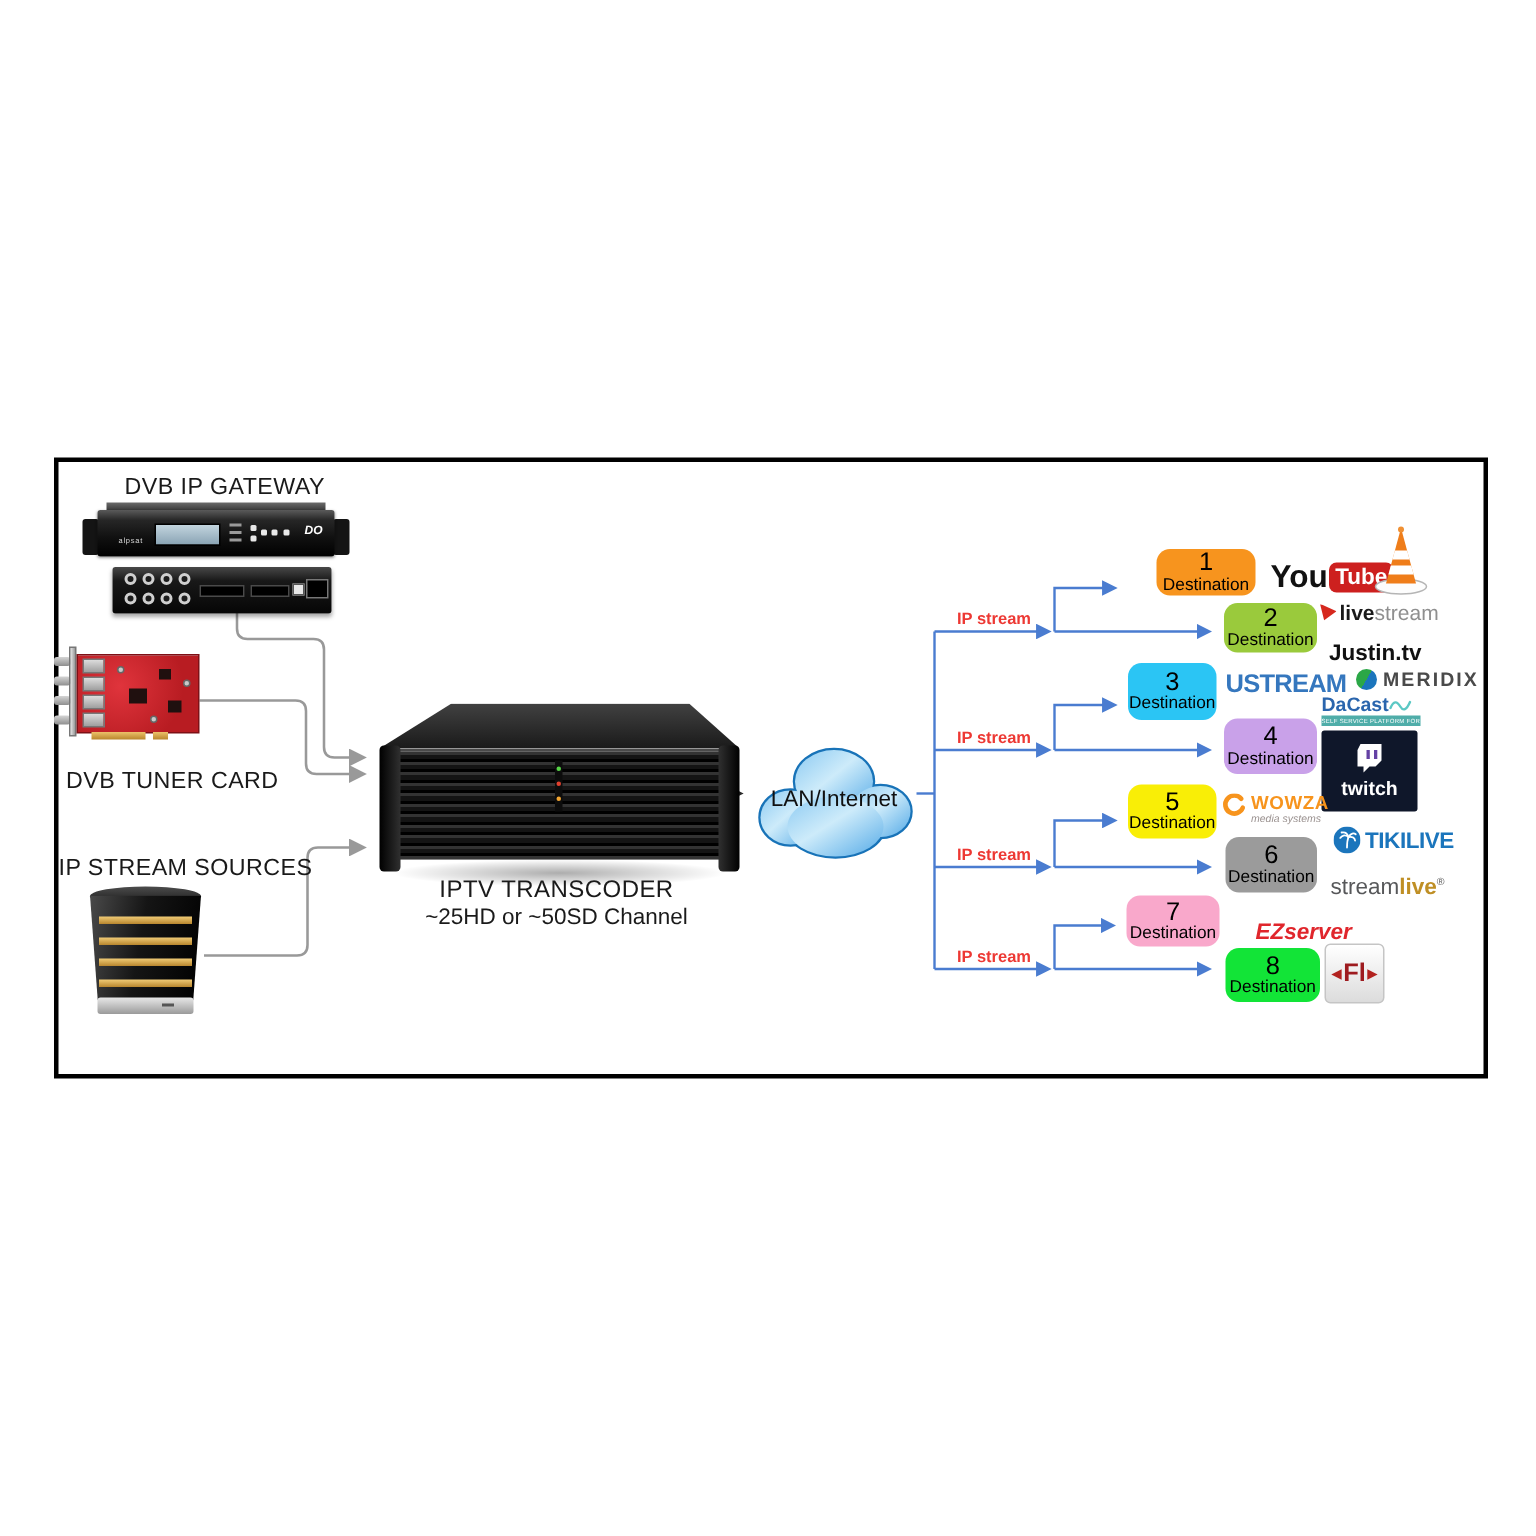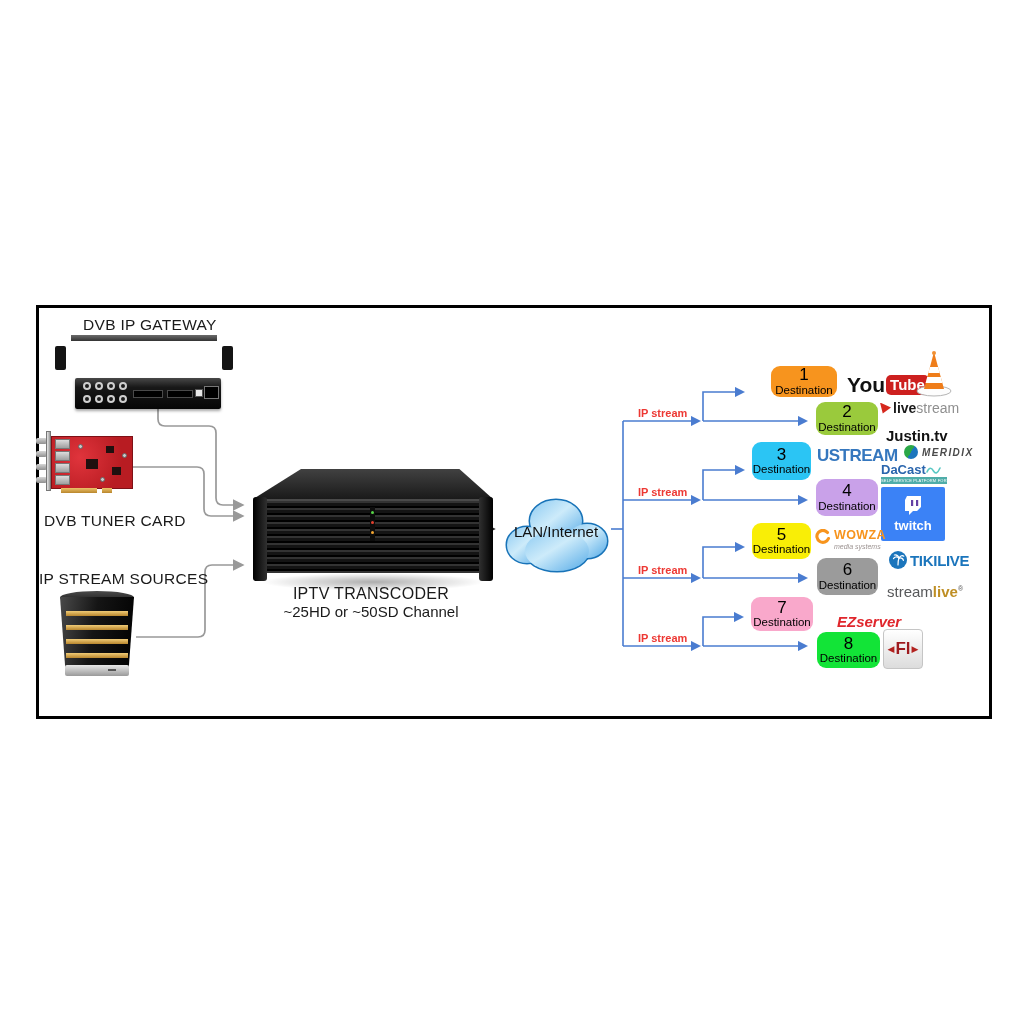--- a/index.html
+++ b/index.html
@@ -91,26 +91,26 @@
   #yt .p2{font-size:15px;font-weight:bold;color:#fff;background:#cd201f;border-radius:5px;padding:1px 4px 2px;margin-left:1px;}
   #vlc{left:915px;top:349px;}
   #lstream{left:880px;top:400px;display:flex;align-items:center;}
   #lstream .mark{width:11px;height:11px;background:#d6281e;clip-path:polygon(0 0,100% 45%,25% 100%);margin-right:2px;}
   #lstream .p1{font-size:14px;font-weight:bold;color:#1a1a1a;}
   #lstream .p2{font-size:14px;color:#8f8f8f;}
   #justin{left:886px;top:427px;font-size:15px;font-weight:bold;color:#111;}
   #ustream{left:817px;top:446px;font-size:17px;font-weight:bold;color:#3577be;letter-spacing:-.5px;}
   #meridix{left:904px;top:445px;display:flex;align-items:center;}
   #meridix .icon{width:14px;height:14px;border-radius:50%;background:conic-gradient(from 210deg,#2ba747 0 50%,#1b75bc 50% 100%);margin-right:4px;}
-  #meridix .txt{font-size:10px;font-weight:bold;color:#4a4a4a;letter-spacing:1.4px;font-style:italic;}
+  #meridix .txt{font-size:13px;font-weight:bold;color:#4a4a4a;letter-spacing:1.4px;}
   #dacast{left:881px;top:462px;width:66px;}
   #dacast .row{display:flex;align-items:center;}
   #dacast .txt{font-size:13px;font-weight:bold;color:#2a65ad;}
   #dacast .bar{width:66px;height:7px;background:#4fada9;color:#fff;font-size:4px;line-height:7px;text-align:center;overflow:hidden;letter-spacing:.2px;}
-  #twitch{left:881px;top:487px;width:64px;height:54px;background:#3b82f6;border-radius:2px;
+  #twitch{left:881px;top:487px;width:64px;height:54px;background:#0f172a;border-radius:2px;
      display:flex;flex-direction:column;align-items:center;justify-content:center;}
   #twitch .word{color:#fff;font-weight:bold;font-size:13px;margin-top:1px;}
   #wowza{left:814px;top:529px;display:flex;align-items:flex-start;}
   #wowza .col{display:flex;flex-direction:column;margin-left:3px;}
   #wowza .txt{font-size:12.5px;font-weight:bold;color:#f7941d;letter-spacing:.4px;line-height:1;}
   #wowza .sub{font-size:7px;font-style:italic;color:#9b9290;margin-top:1px;}
   #tiki{left:889px;top:551px;display:flex;align-items:center;}
   #tiki .txt{font-size:15px;font-weight:bold;color:#1b75bc;margin-left:3px;letter-spacing:-.3px;}
   #sspot{left:887px;top:583px;font-size:15px;}
   #sspot .p1{color:#57585a;}
@@ -169,20 +169,33 @@
   </svg>
 
   <div class="abs sec-label" style="left:83px;top:316px;">DVB IP GATEWAY</div>
   <div class="abs sec-label" style="left:44px;top:512px;">DVB TUNER CARD</div>
   <div class="abs sec-label" style="left:39px;top:570px;">IP STREAM SOURCES</div>
 
   <div id="gw-front" class="abs">
     <div class="lid"></div>
     <div class="ear l"></div>
     <div class="ear r"></div>
+    <div class="body">
+      <div class="brand">alpsat</div>
+      <div class="lcd" style="left:38px;top:9px;position:absolute;"></div>
+      <div class="dash" style="left:88px;top:9px;"></div>
+      <div class="dash" style="left:88px;top:14px;"></div>
+      <div class="dash" style="left:88px;top:19px;"></div>
+      <div class="btn" style="left:102px;top:10px;"></div>
+      <div class="btn" style="left:109px;top:13px;"></div>
+      <div class="btn" style="left:102px;top:17px;"></div>
+      <div class="btn" style="left:116px;top:13px;"></div>
+      <div class="btn" style="left:124px;top:13px;"></div>
+      <div class="do" style="left:138px;top:9px;">DO</div>
+    </div>
   </div>
 
   <div id="gw-rear" class="abs">
     <div class="body">
       <div class="bnc" style="left:8px;top:4px;"></div>
         <div class="bnc" style="left:20px;top:4px;"></div>
       <div class="bnc" style="left:32px;top:4px;"></div>
         <div class="bnc" style="left:44px;top:4px;"></div>
       <div class="bnc" style="left:8px;top:17px;"></div>
         <div class="bnc" style="left:20px;top:17px;"></div>

